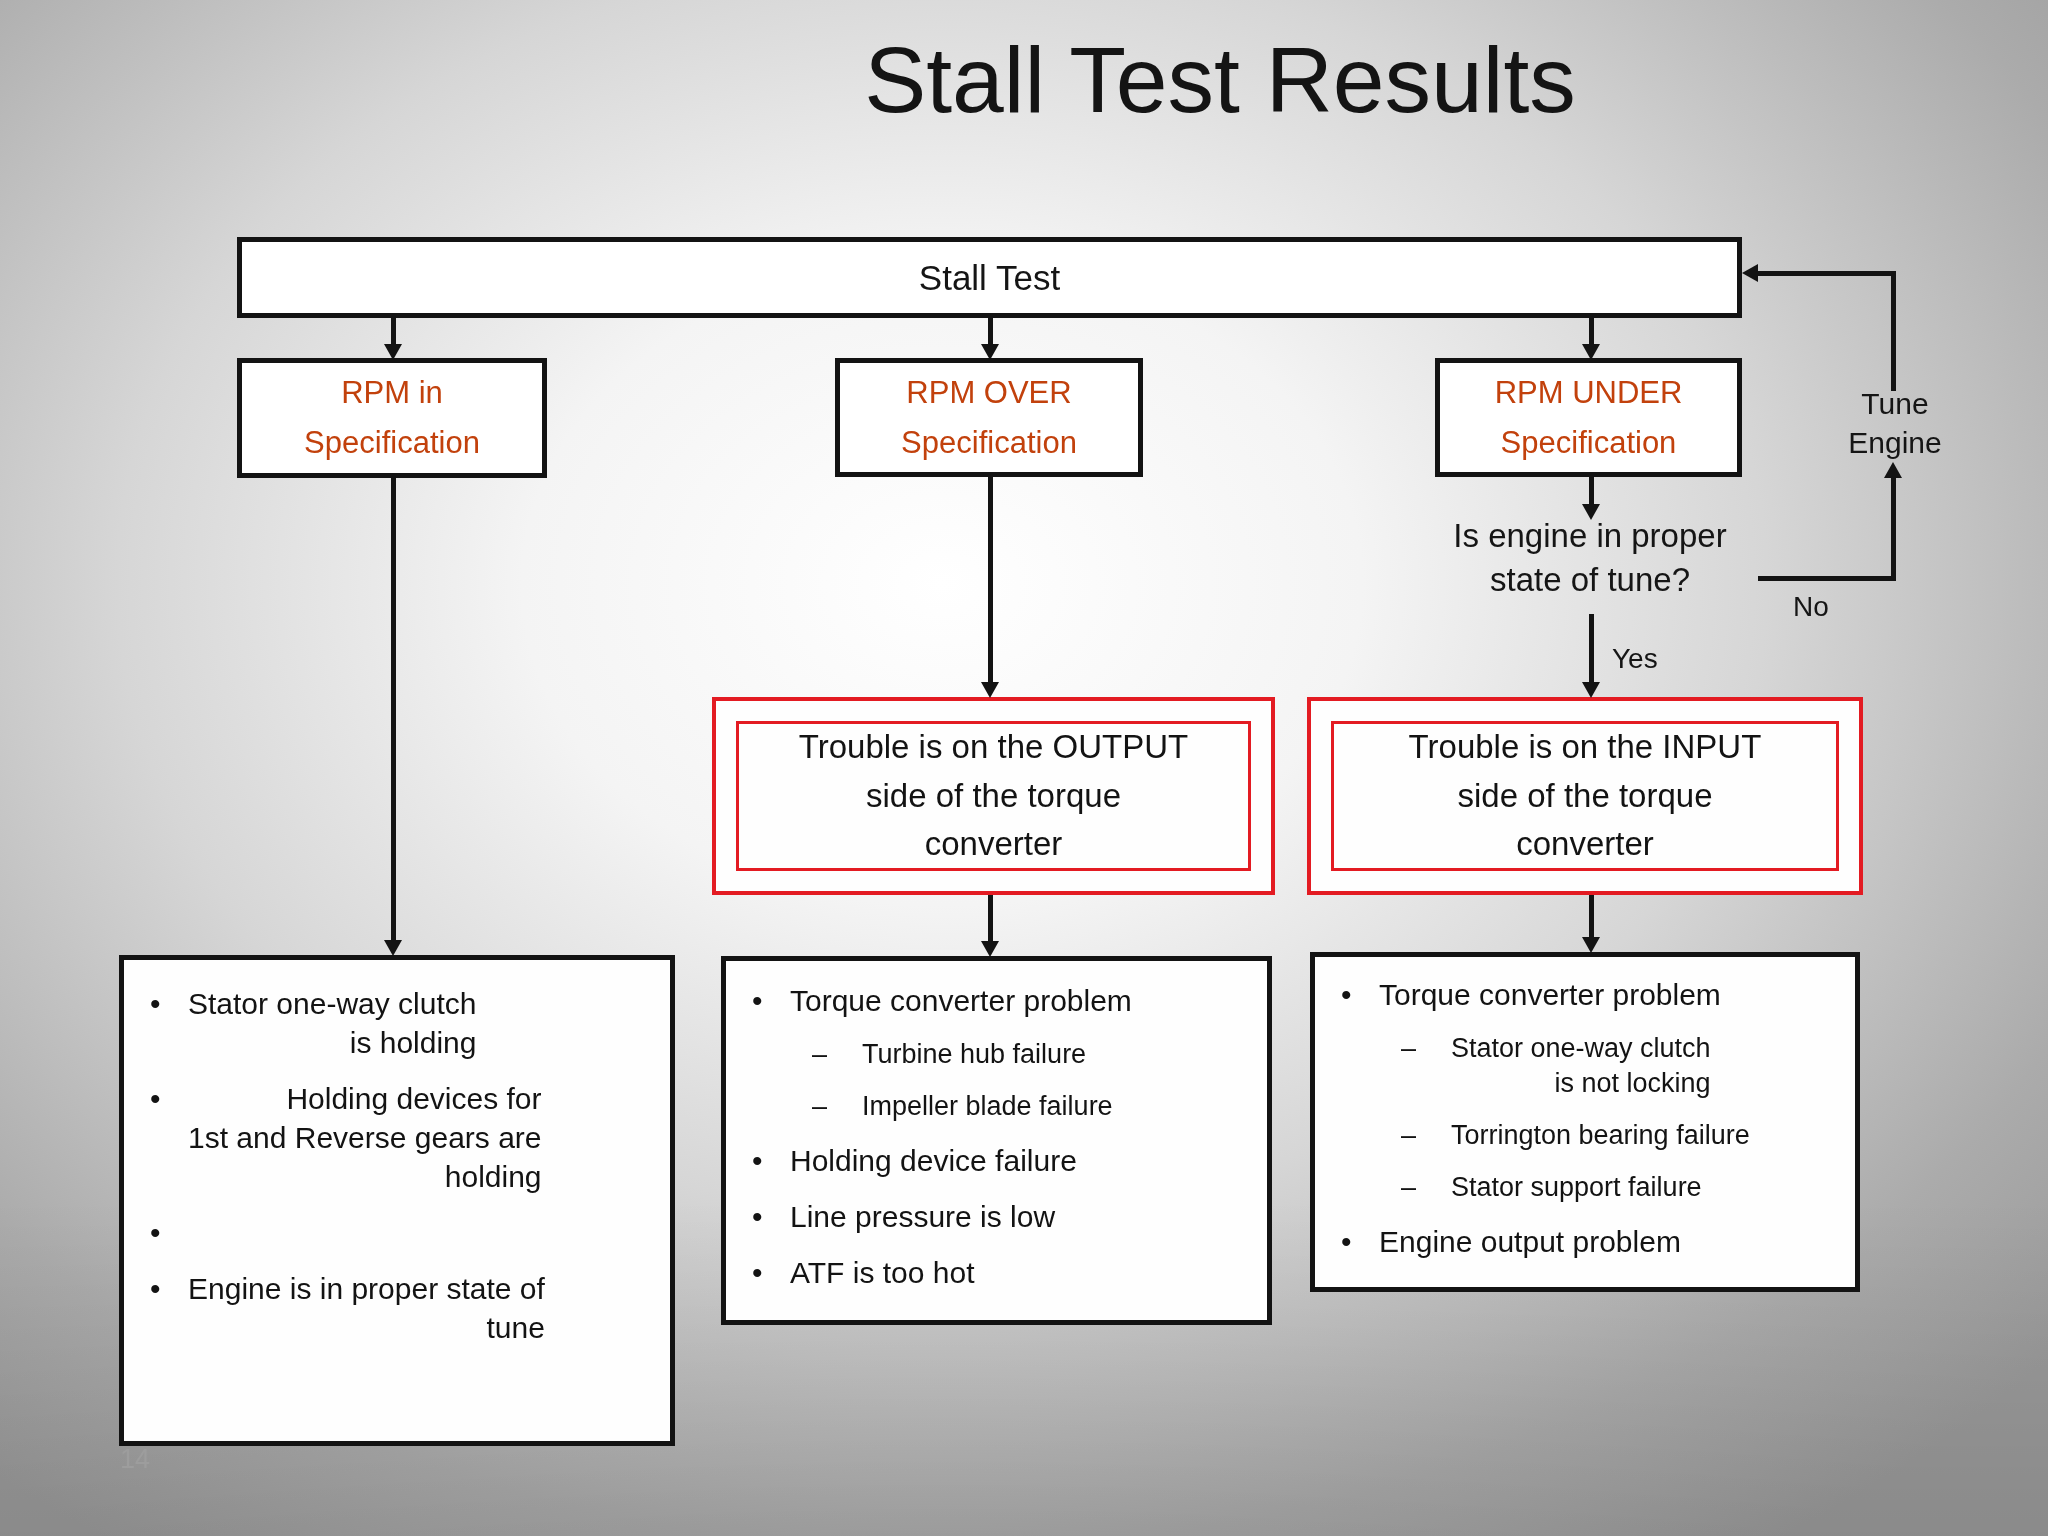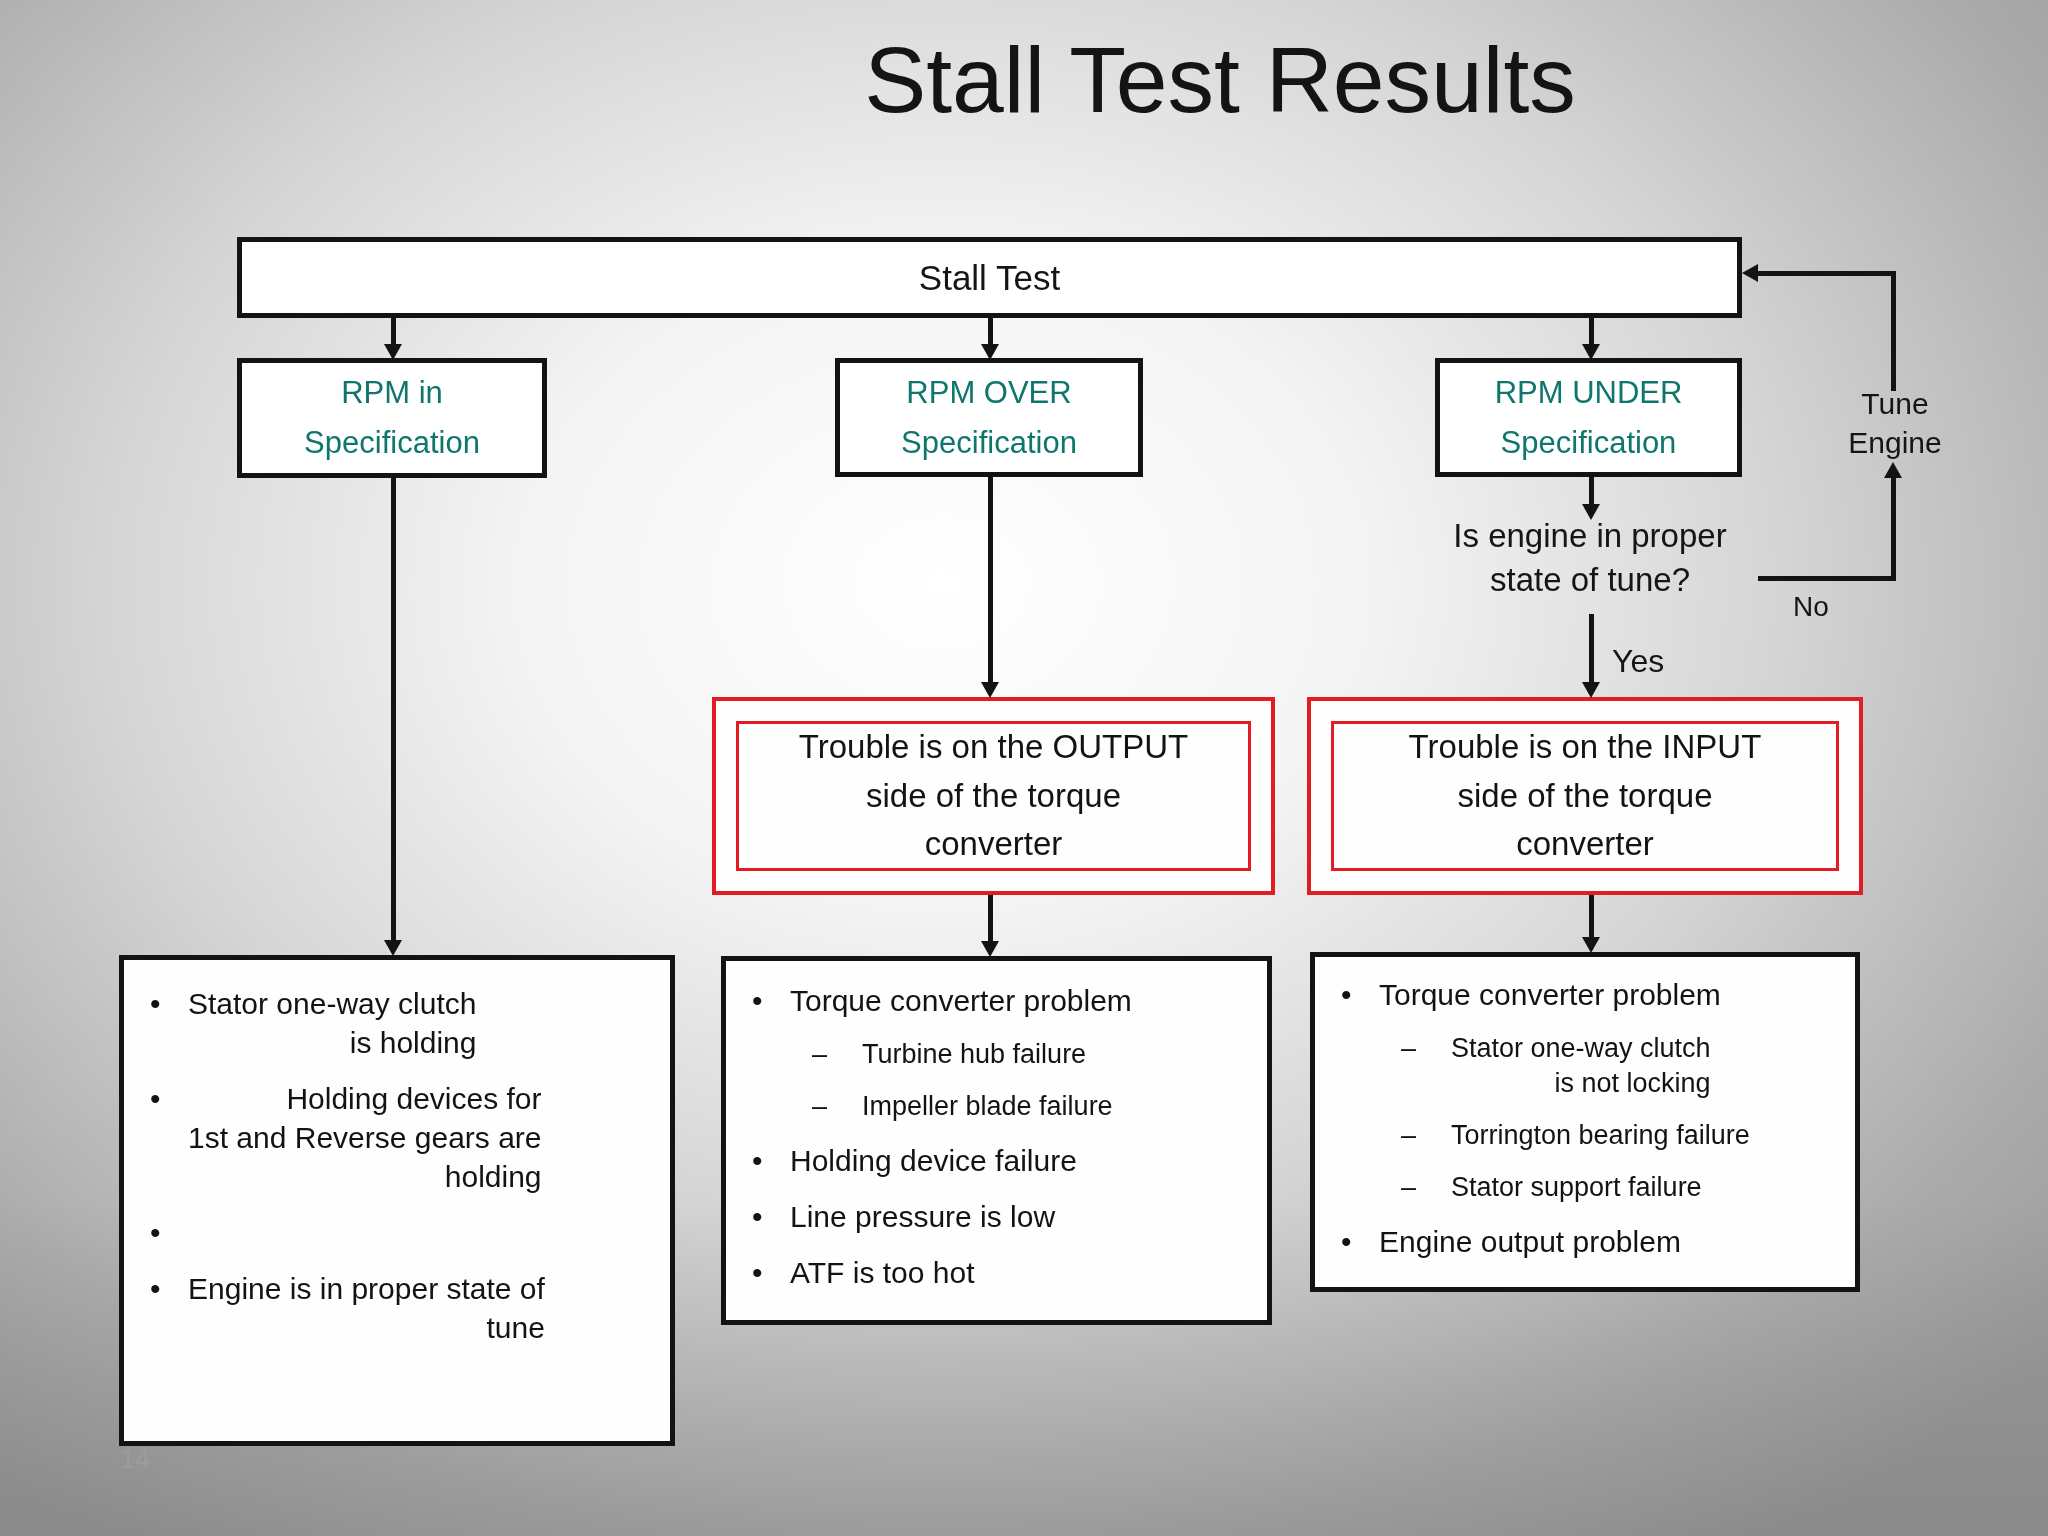--- a/index.html
+++ b/index.html
@@ -24,21 +24,21 @@
     font-size:93px;line-height:1.3;color:#141414;white-space:nowrap;
   }
 
   
   .nbox{
     background:#ffffff;border:5px solid #131313;
     display:flex;align-items:center;justify-content:center;
     text-align:center;
   }
   .rootbox{left:237px;top:237px;width:1505px;height:81px;font-size:35px;}
-  .branch{font-size:31px;line-height:1.6;color:#0f766e;white-space:pre-line;}
+  .branch{font-size:31px;line-height:1.6;color:#c2410c;white-space:pre-line;}
   .branch1{left:237px;top:358px;width:310px;height:120px;}
   .branch2{left:835px;top:358px;width:308px;height:119px;}
   .branch3{left:1435px;top:358px;width:307px;height:119px;}
 
   
   .rbox{
     background:#fefefe;border:4px solid #e31b22;padding:20px;
   }
   .rbox .inner{
     box-sizing:border-box;width:100%;height:100%;
@@ -75,21 +75,21 @@
   .al{position:absolute;width:0;height:0;
       border-top:9px solid transparent;border-bottom:9px solid transparent;
       border-right:16px solid #131313;}
 
   
   .qtext{left:1410px;top:514px;width:360px;text-align:center;
          font-size:33px;line-height:1.32;white-space:pre-line;}
   .tune{left:1830px;top:384px;width:130px;text-align:center;
         font-size:30px;line-height:1.3;white-space:pre-line;}
   .lblno{left:1793px;top:591px;font-size:28px;}
-  .lblyes{left:1612px;top:643px;font-size:32px;}
+  .lblyes{left:1612px;top:643px;font-size:28px;}
   .pagenum{left:120px;top:1444px;font-size:27px;color:#9d9d9d;}
 </style>
 </head>
 <body>
 
 <div class="slide">
 
   <div class="abs nbox rootbox">
     <span>Stall Test</span>
   </div>

